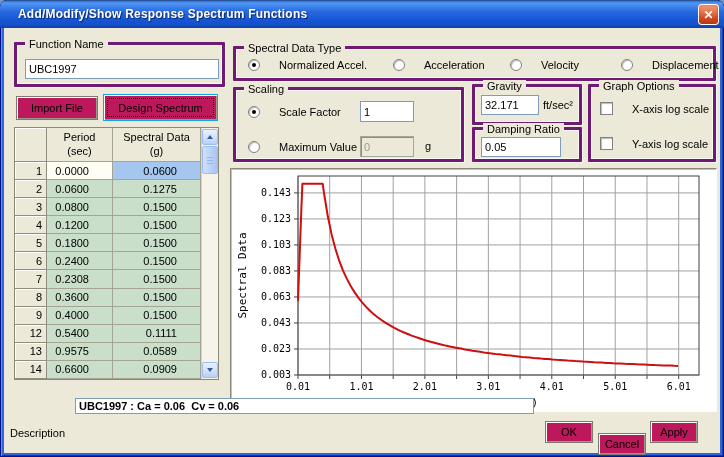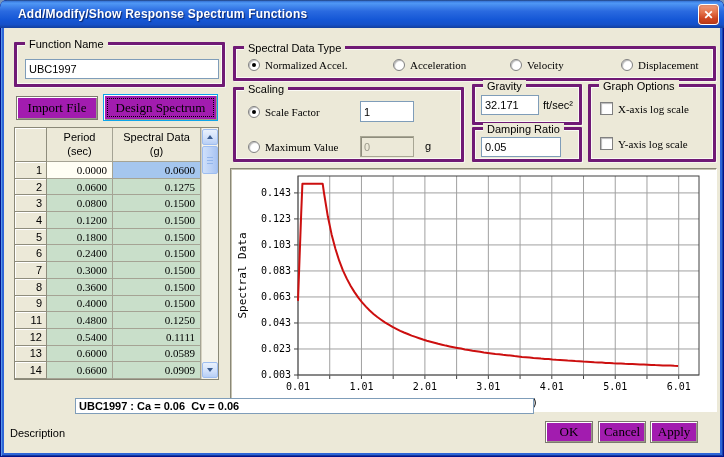--- a/index.html
+++ b/index.html
@@ -21,45 +21,45 @@
   
   .group{position:absolute;border:3px solid #701a75;border-radius:1px;
          box-shadow:inset 0 0 0 1px rgba(255,255,255,.75), 1px 1px 0 rgba(255,255,255,.6);}
   .group-label{position:absolute;top:-7px;left:8px;background:#ece9d8;padding:0 4px;line-height:13px;white-space:nowrap;}
 
   
   .tbox{position:absolute;border:1px solid #7f9db9;background:#fff;font-family:"Liberation Sans",sans-serif;
         font-size:11px;padding:0 3px;color:#000;outline:none;}
   .tbox.disabled{background:#ece9d8;color:#9c9a8a;border:1px solid #a8a694;
                  box-shadow:inset 1px 1px 0 #8f8d7d;}
-  .btn{position:absolute;background:#a21caf;border:1px solid #7c7a6e;
+  .btn{position:absolute;background:#be185d;border:1px solid #7c7a6e;
        box-shadow:inset 1px 1px 0 #fff, inset -1px -1px 0 #9b988a;
-       font-size:13px;display:flex;align-items:center;justify-content:center;cursor:default;white-space:nowrap;font-family:Liberation Serif, serif;}
+       font-size:11px;display:flex;align-items:center;justify-content:center;cursor:default;white-space:nowrap;}
   .btn.default{border:1px solid #0ea5e9;outline:1px dotted #000;outline-offset:-5px;}
 
   
   .radio{display:inline-block;width:12px;height:12px;border-radius:50%;background:#fff;
          border:1px solid #808080;box-shadow:inset 1px 1px 1px #b9b9b9;position:relative;flex:none;}
   .radio.checked::after{content:"";position:absolute;left:3px;top:3px;width:4px;height:4px;border-radius:50%;background:#000;}
   .checkbox{display:inline-block;width:13px;height:13px;background:#fff;border:1px solid #808080;
             box-shadow:inset 1px 1px 1px #b9b9b9;flex:none;}
-  .opt{position:absolute;display:flex;align-items:center;gap:5px;white-space:nowrap;font-family:Liberation Serif, serif;}
+  .opt{position:absolute;display:flex;align-items:center;gap:19px;white-space:nowrap;}
 
   
   .table{position:absolute;left:10px;top:99px;width:205px;height:253px;border:1px solid #8a8877;background:#fff;}
   .cells{position:absolute;left:0;top:0;right:17px;bottom:0;display:flex;flex-direction:column;}
   .thead{display:flex;height:34px;}
   .trows{flex:1;display:flex;flex-direction:column;}
   .trow{flex:1;display:flex;}
   .cell{border-right:1px solid #a5a394;border-bottom:1px solid #a5a394;display:flex;align-items:center;}
   .hcell{background:#ece9d8;justify-content:center;text-align:center;line-height:1.25;flex-direction:column;}
   .cell.num{width:32px;background:#ece9d8;justify-content:flex-end;padding-right:4px;
             border-right:1px solid #8f8d7d;border-bottom:1px solid #8f8d7d;
             box-shadow:inset 1px 1px 0 #fff;}
-  .cell.val{justify-content:flex-end;padding-right:5px;background:#c9dfca;font-family:Liberation Serif, serif;}
+  .cell.val{justify-content:flex-end;padding-right:23px;background:#c9dfca;}
   .cell.period{width:66px;}
   .cell.spectral{flex:1;}
   .cell.val.firstrow{background:#fffef4;}
   .cell.val.selected{background:#a5c6ee;}
 
   
   .sbar{position:absolute;right:0;top:0;bottom:0;width:17px;background:#f5f3ea;border-left:1px solid #d6d2c2;}
   .sbtn{position:absolute;left:0;width:16px;height:16px;border-radius:2px;margin:0 0 0 0;
         background:linear-gradient(180deg,#e9f1fd 0%,#cfdffa 60%,#b7cef4 100%);
         border:1px solid #9ebdf0;display:flex;align-items:center;justify-content:center;}
@@ -141,46 +141,41 @@
               <div class="cell val period">0.1800</div>
               <div class="cell val spectral">0.1500</div>
             </div>
             <div class="trow">
               <div class="cell num">6</div>
               <div class="cell val period">0.2400</div>
               <div class="cell val spectral">0.1500</div>
             </div>
             <div class="trow">
               <div class="cell num">7</div>
-              <div class="cell val period">0.3000</div>
+              <div class="cell val period">0.2308</div>
               <div class="cell val spectral">0.1500</div>
             </div>
             <div class="trow">
               <div class="cell num">8</div>
               <div class="cell val period">0.3600</div>
               <div class="cell val spectral">0.1500</div>
             </div>
             <div class="trow">
               <div class="cell num">9</div>
               <div class="cell val period">0.4000</div>
               <div class="cell val spectral">0.1500</div>
-            </div>
-            <div class="trow">
-              <div class="cell num">11</div>
-              <div class="cell val period">0.4800</div>
-              <div class="cell val spectral">0.1250</div>
             </div>
             <div class="trow">
               <div class="cell num">12</div>
               <div class="cell val period">0.5400</div>
               <div class="cell val spectral">0.1111</div>
             </div>
             <div class="trow">
               <div class="cell num">13</div>
-              <div class="cell val period">0.6000</div>
+              <div class="cell val period">0.9575</div>
               <div class="cell val spectral">0.0589</div>
             </div>
             <div class="trow">
               <div class="cell num">14</div>
               <div class="cell val period">0.6600</div>
               <div class="cell val spectral">0.0909</div>
             </div>
           </div>
       </div>
       <div class="sbar">
@@ -316,16 +311,16 @@
           <text x="445.69620253164555" y="219" text-anchor="middle" font-family="&quot;DejaVu Sans Mono&quot;,monospace" font-size="10px" fill="#000">6.01</text>
           <text x="265.5" y="235" text-anchor="middle" font-family="&quot;DejaVu Sans Mono&quot;,monospace" font-size="11px" fill="#000">Period (sec)</text>
           <text x="13" y="104.5" text-anchor="middle" font-family="&quot;DejaVu Sans Mono&quot;,monospace" font-size="11px" fill="#000" transform="rotate(-90 13 104.5)">Spectral Data</text>
           <polyline points="65.0,129.9 68.2,42.1 69.4,12.8 89.7,12.8 91.0,22.0 94.8,45.3 98.6,63.4 102.4,77.8 106.2,89.7 110.0,99.6 113.9,107.9 117.7,115.0 121.5,121.1 125.3,126.6 129.1,131.4 132.9,135.6 136.7,139.5 140.5,142.9 144.3,146.0 148.1,148.7 151.9,151.3 155.7,153.7 159.5,155.9 163.3,157.8 167.2,159.8 171.0,161.5 174.8,163.0 178.6,164.6 182.4,165.9 186.2,167.2 190.0,168.5 193.8,169.7 197.6,170.7 201.4,171.7 205.2,172.8 209.0,173.7 212.8,174.6 216.6,175.4 220.5,176.2 224.3,176.9 228.1,177.6 231.9,178.4 235.7,179.0 239.5,179.7 243.3,180.2 247.1,180.8 250.9,181.4 254.7,181.9 258.5,182.4 262.3,182.9 266.1,183.3 269.9,183.8 273.7,184.2 277.6,184.6 281.4,185.1 285.2,185.5 289.0,185.9 292.8,186.2 296.6,186.6 300.4,187.0 304.2,187.2 308.0,187.6 311.8,187.9 315.6,188.1 319.4,188.5 323.2,188.8 327.0,189.0 330.9,189.3 334.7,189.6 338.5,189.8 342.3,190.1 346.1,190.3 349.9,190.6 353.7,190.7 357.5,191.0 361.3,191.3 365.1,191.4 368.9,191.6 372.7,191.9 376.5,192.0 380.3,192.3 384.2,192.4 388.0,192.6 391.8,192.8 395.6,192.9 399.4,193.1 403.2,193.3 407.0,193.5 410.8,193.6 414.6,193.7 418.4,193.9 422.2,194.1 426.0,194.2 429.8,194.4 433.6,194.5 437.4,194.6 441.3,194.8 445.1,194.9" fill="none" stroke="#cc0f0f" stroke-width="2" stroke-linejoin="round"></polyline>
         </svg>
     </div>
 
     <span class="desc-label">Description</span>
     <input class="tbox" style="left: 71px; top: 370px; width: 459px; height: 16px; font-weight: bold;" value="UBC1997 : Ca = 0.06  Cv = 0.06">
     <button class="btn footer-btn" style="left:541px;">OK</button>
-    <button class="btn footer-btn" style="left:594px;">Cancel</button>
+    <button class="btn footer-btn" style="left:594px;margin-top:12px;">Cancel</button>
     <button class="btn footer-btn" style="left:646px;">Apply</button>
   </div>
 </div>
 
 </body></html>

